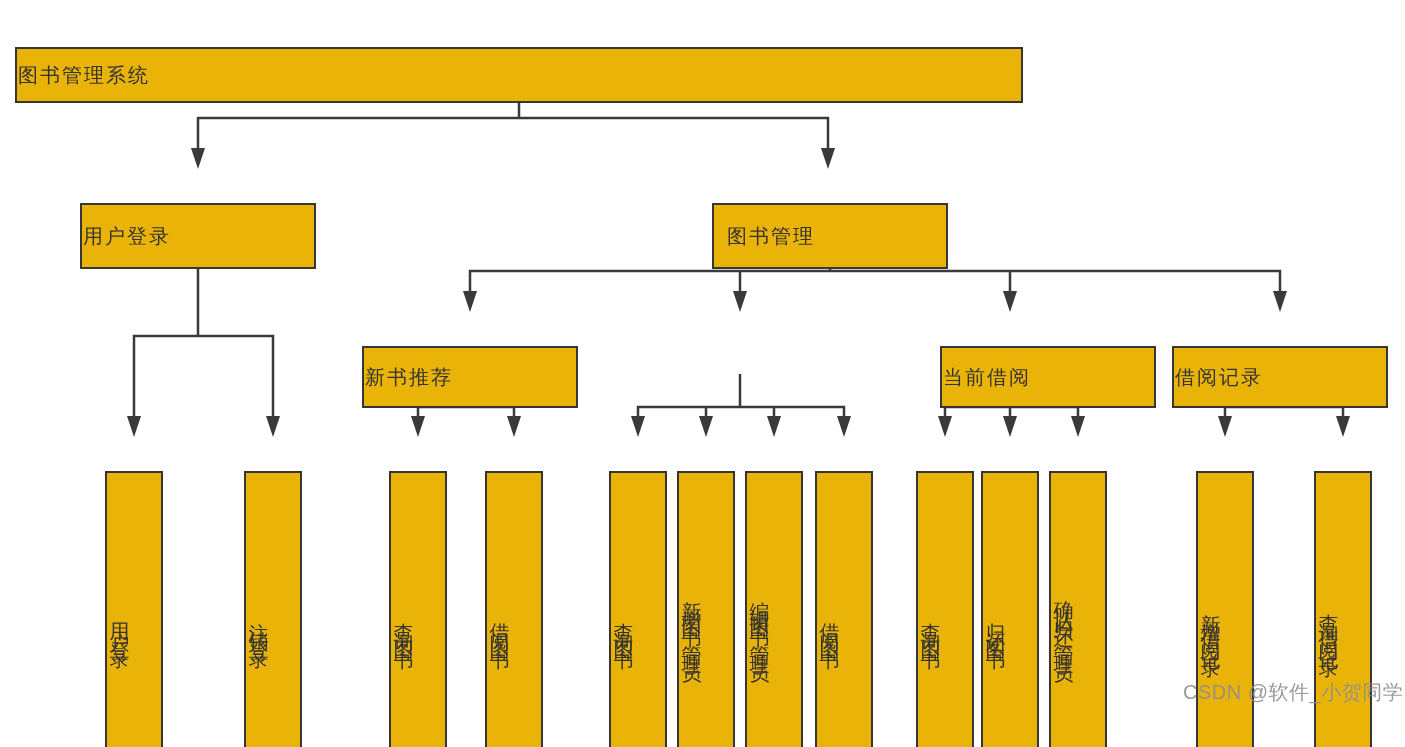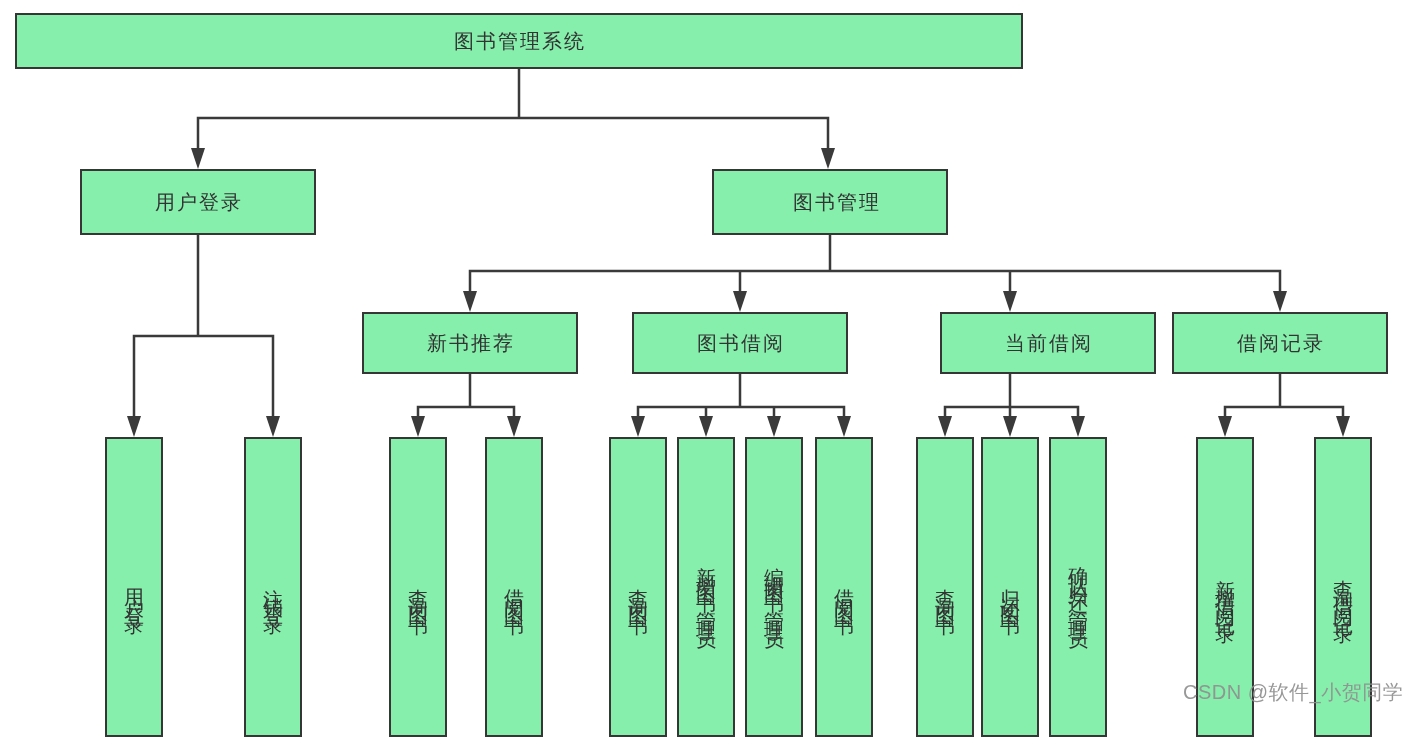--- a/index.html
+++ b/index.html
@@ -2,24 +2,24 @@
 <html><head>
 <meta charset="utf-8">
 <style>
   html,body{margin:0;padding:0;background:#fff;}
   .canvas{
     position:relative;width:1405px;height:747px;background:#ffffff;
     font-family:"Liberation Sans",sans-serif;color:#333333;overflow:hidden;
   }
   .connectors{position:absolute;left:0;top:0;width:1405px;height:747px;}
   .box{
-    position:absolute;box-sizing:border-box;background:#86efac;
+    position:absolute;box-sizing:border-box;background:#eab308;
     border:2.5px solid #363636;
-    display:flex;align-items:center;justify-content:center;
-    font-size:20px;letter-spacing:2px;white-space:nowrap;
+    display:flex;align-items:center;
+    font-size:20px;letter-spacing:2px;white-space:nowrap;margin-top:34px;
   }
   .box .lbl{transform:translateX(1px);}
   .root{left:15px;top:13px;width:1008px;height:56px;}
   .lv2a{left:80px;top:169px;width:236px;height:66px;}
   .lv2b{left:712px;top:169px;width:236px;height:66px;padding-left:12px;}
   .lv3{top:312px;width:216px;height:62px;}
   .leaf{top:437px;width:58px;height:300px;letter-spacing:0;}
   .leaf .lbl{
     writing-mode:vertical-rl;text-orientation:mixed;
     letter-spacing:9px;line-height:1.25;white-space:normal;
@@ -75,23 +75,20 @@
   <div class="box lv2a">
     <span class="lbl">用户登录</span>
   </div>
   <div class="box lv2b">
     <span class="lbl">图书管理</span>
   </div>
 
   <div class="box lv3" style="left:362px;">
     <span class="lbl">新书推荐</span>
   </div>
-  <div class="box lv3" style="left:632px;">
-    <span class="lbl">图书借阅</span>
-  </div>
   <div class="box lv3" style="left:940px;">
     <span class="lbl">当前借阅</span>
   </div>
   <div class="box lv3" style="left:1172px;">
     <span class="lbl">借阅记录</span>
   </div>
 
   <div class="box leaf" style="left:105px;">
     <span class="lbl">用户登录</span>
   </div>

